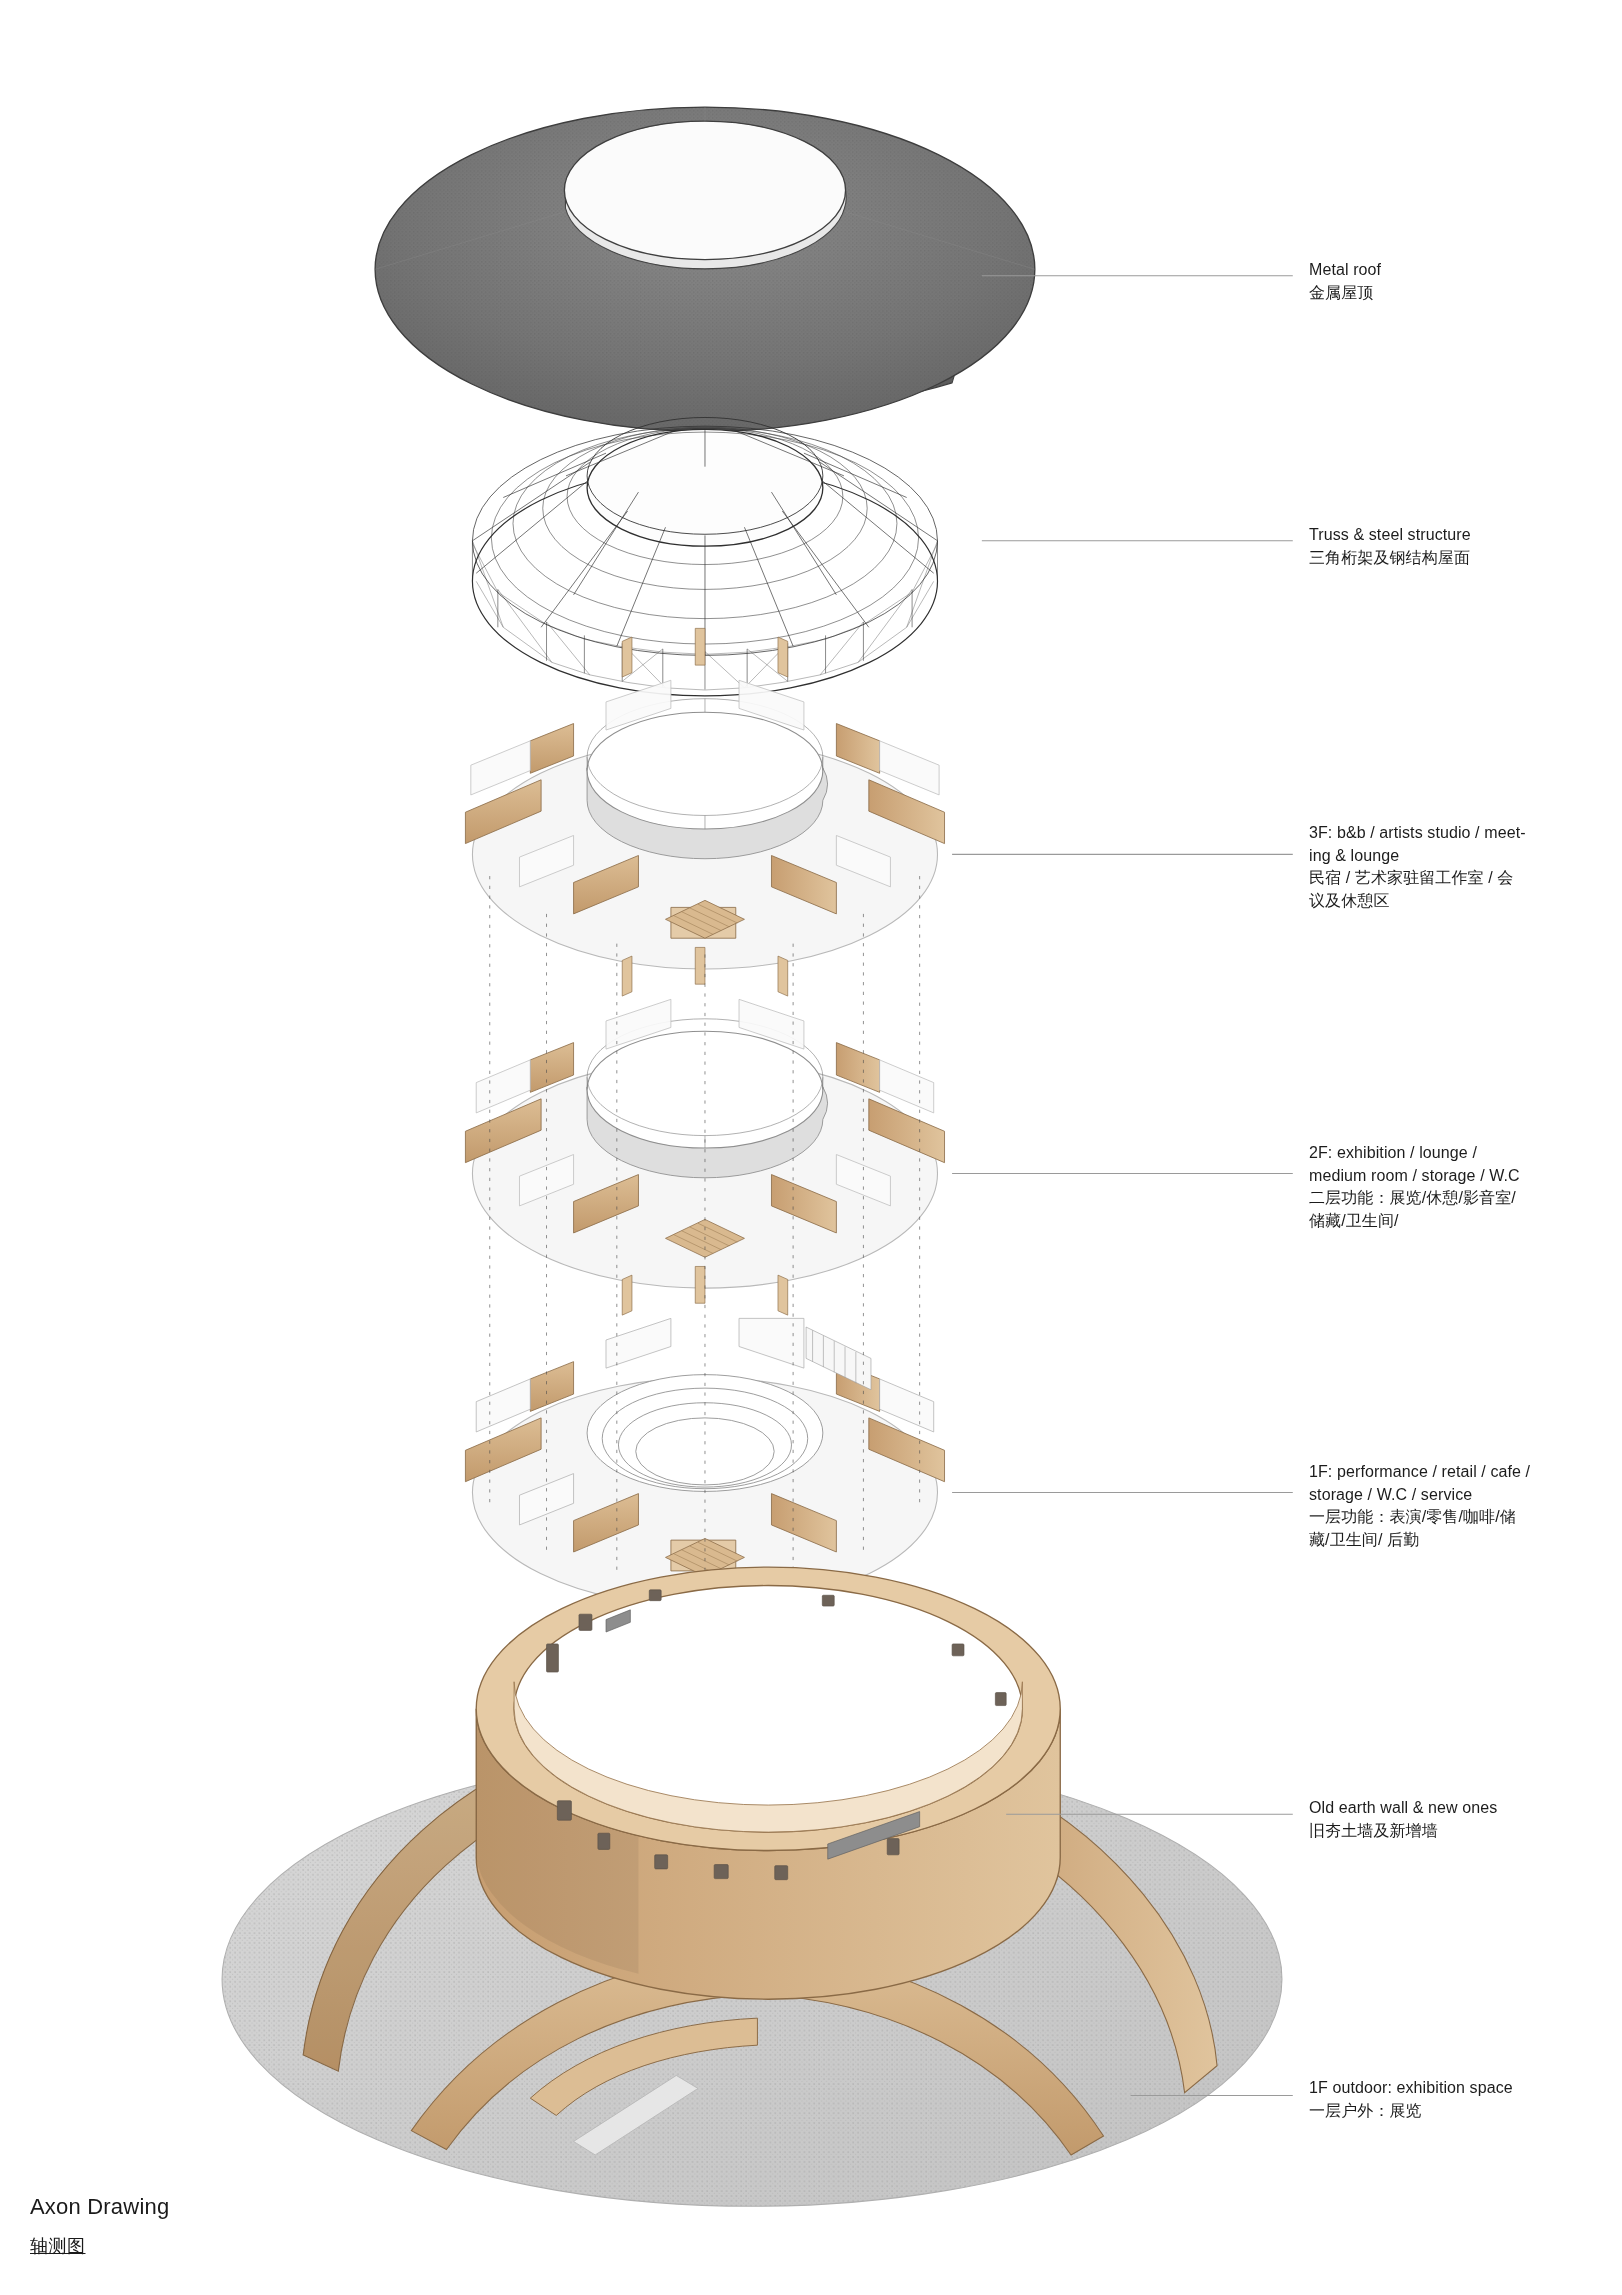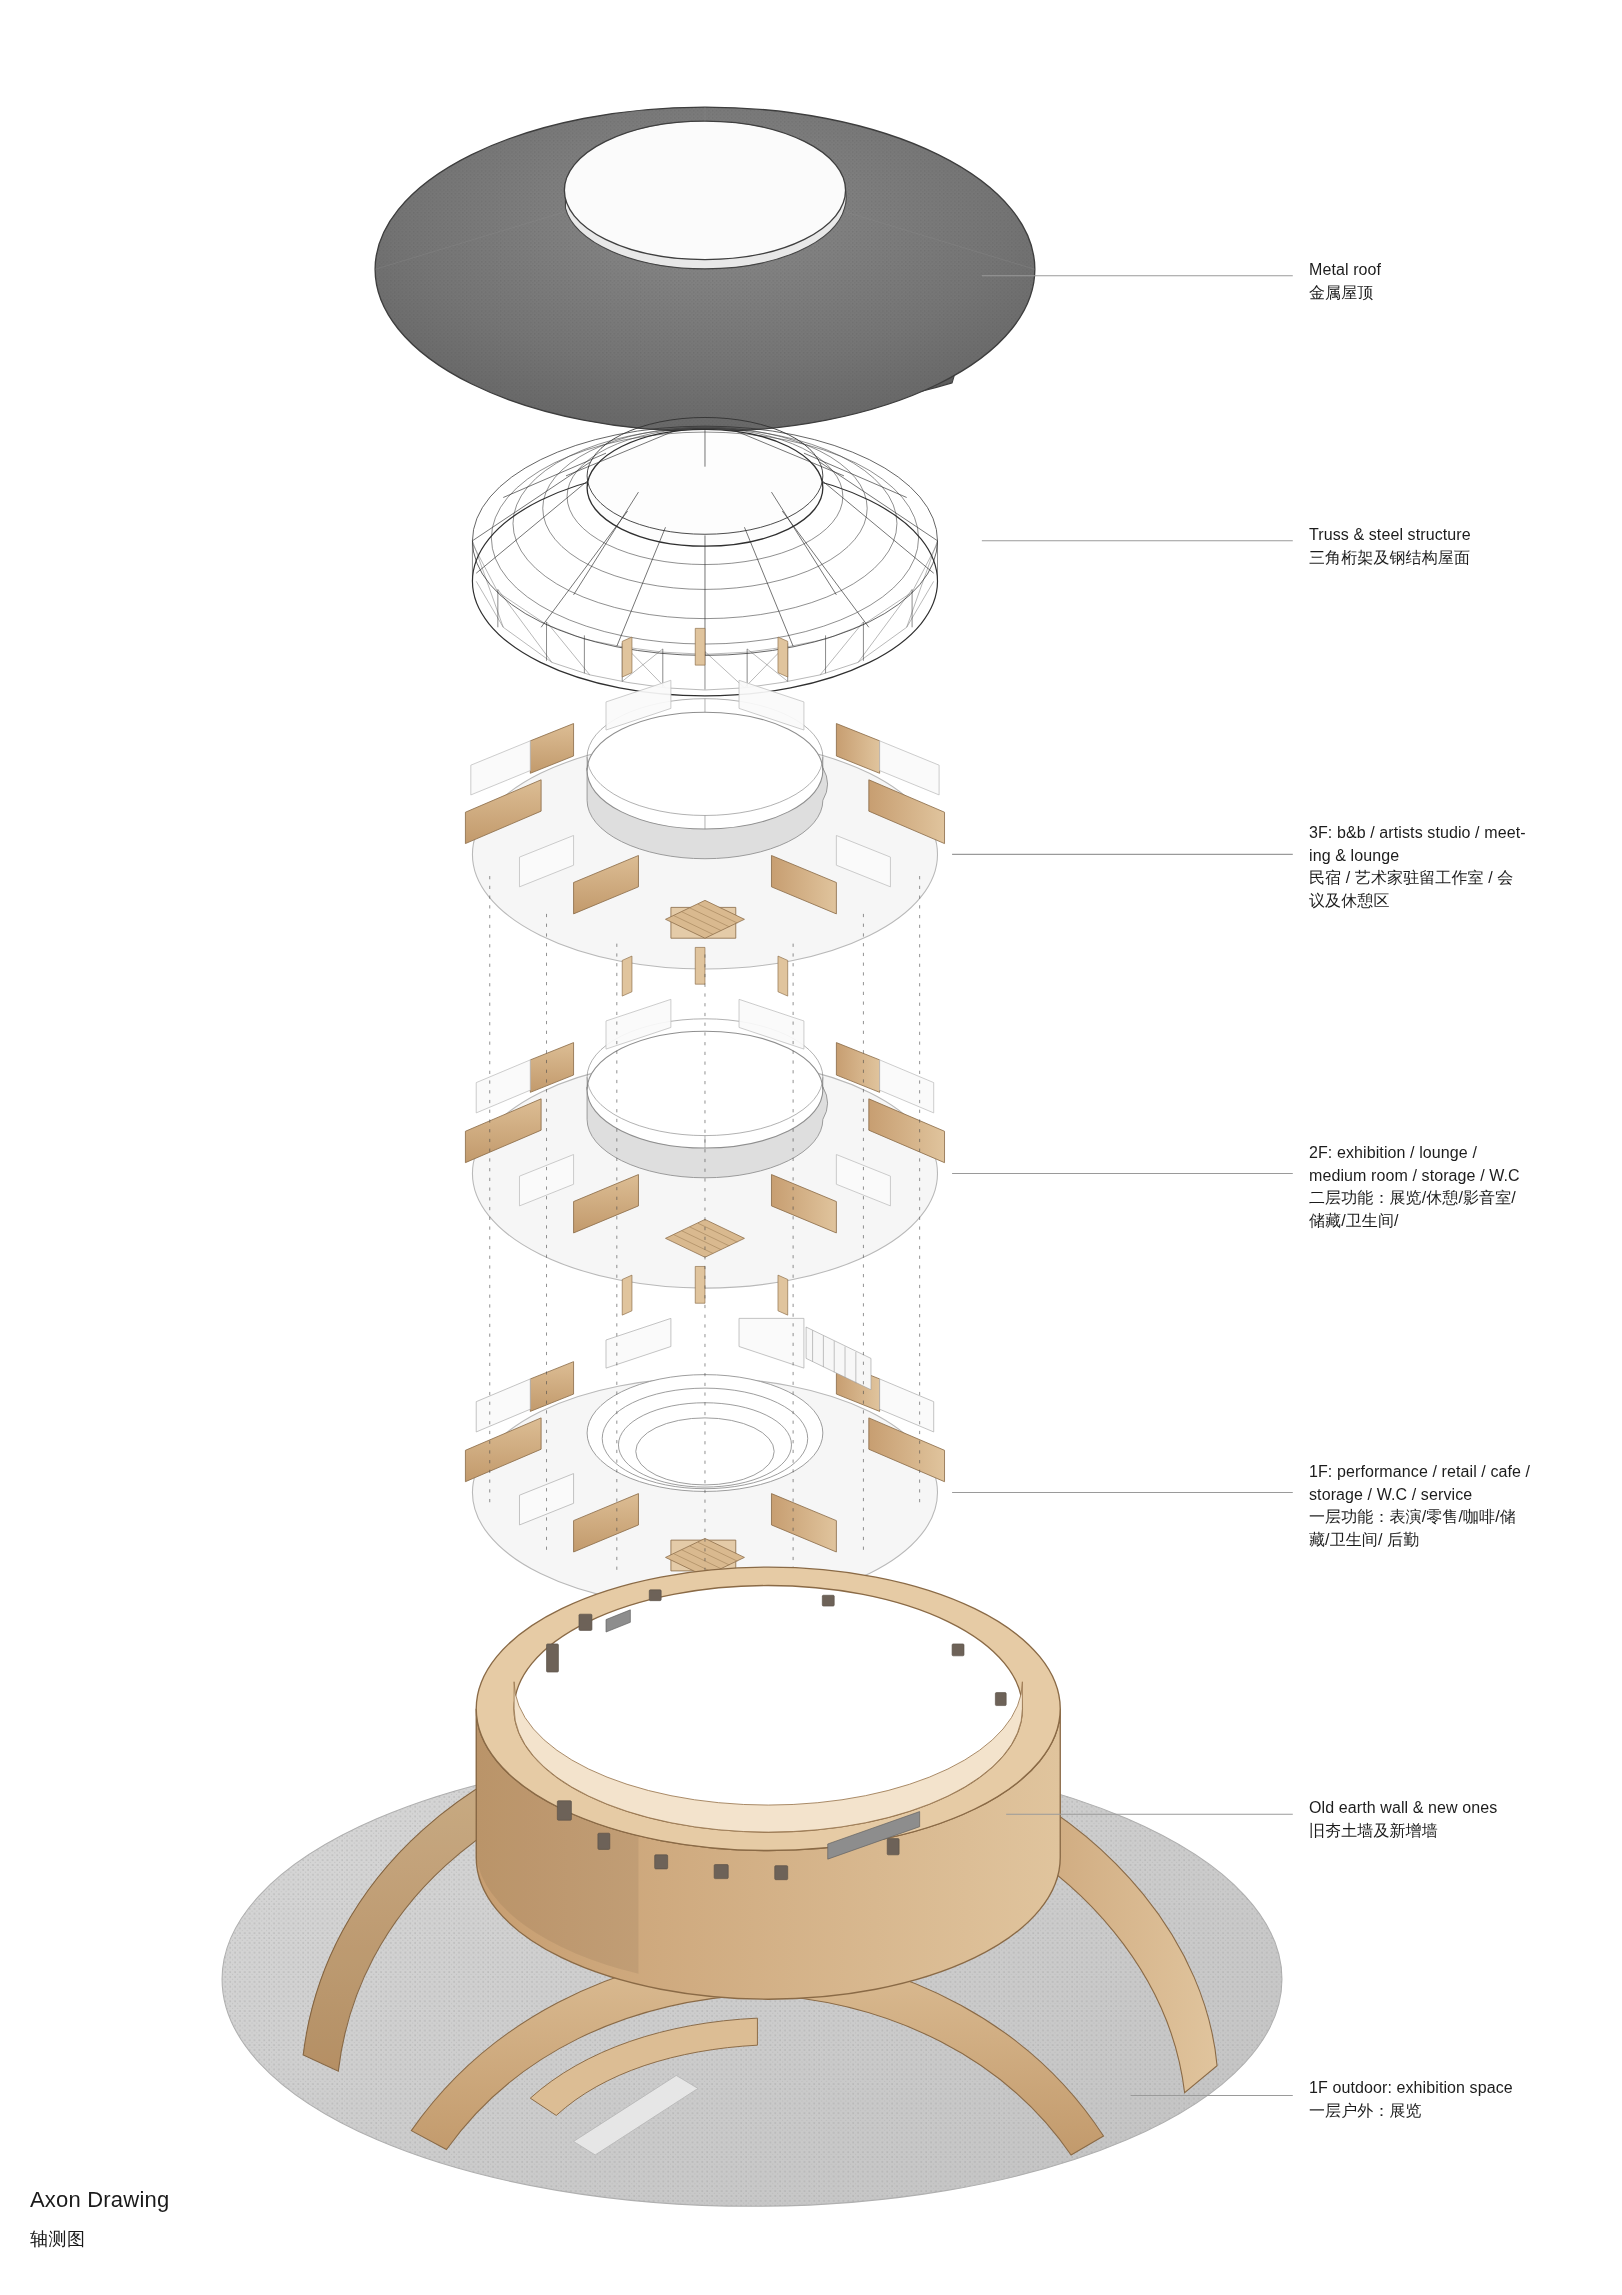--- a/index.html
+++ b/index.html
@@ -33,33 +33,34 @@
     line-height: 1.42;
     letter-spacing: 0.1px;
     color: #1c1c1c;
     width: 325px;
   }
   .label .en { white-space: pre-line; }
   .label .zh { white-space: pre-line; }
   .caption {
     position: absolute;
     left: 30px;
-    bottom: 44px;
+    bottom: 37px;
     width: 487px;
   }
   .caption .cap-en {
     font-size: 22px;
     color: #1a1a1a;
     letter-spacing: 0.2px;
   }
   .caption .cap-zh {
     font-size: 18px;
     color: #1a1a1a;
     margin-top: 14px;
     letter-spacing: 0.5px;
+    text-decoration: underline;
   }
 </style>
 </head>
 <body>
 
 <div class="stage">
 
 <svg class="diagram" viewBox="0 0 3000 4244">
   <defs>
     <radialGradient id="roofGrad" cx="0.5" cy="0.35" r="0.75">

